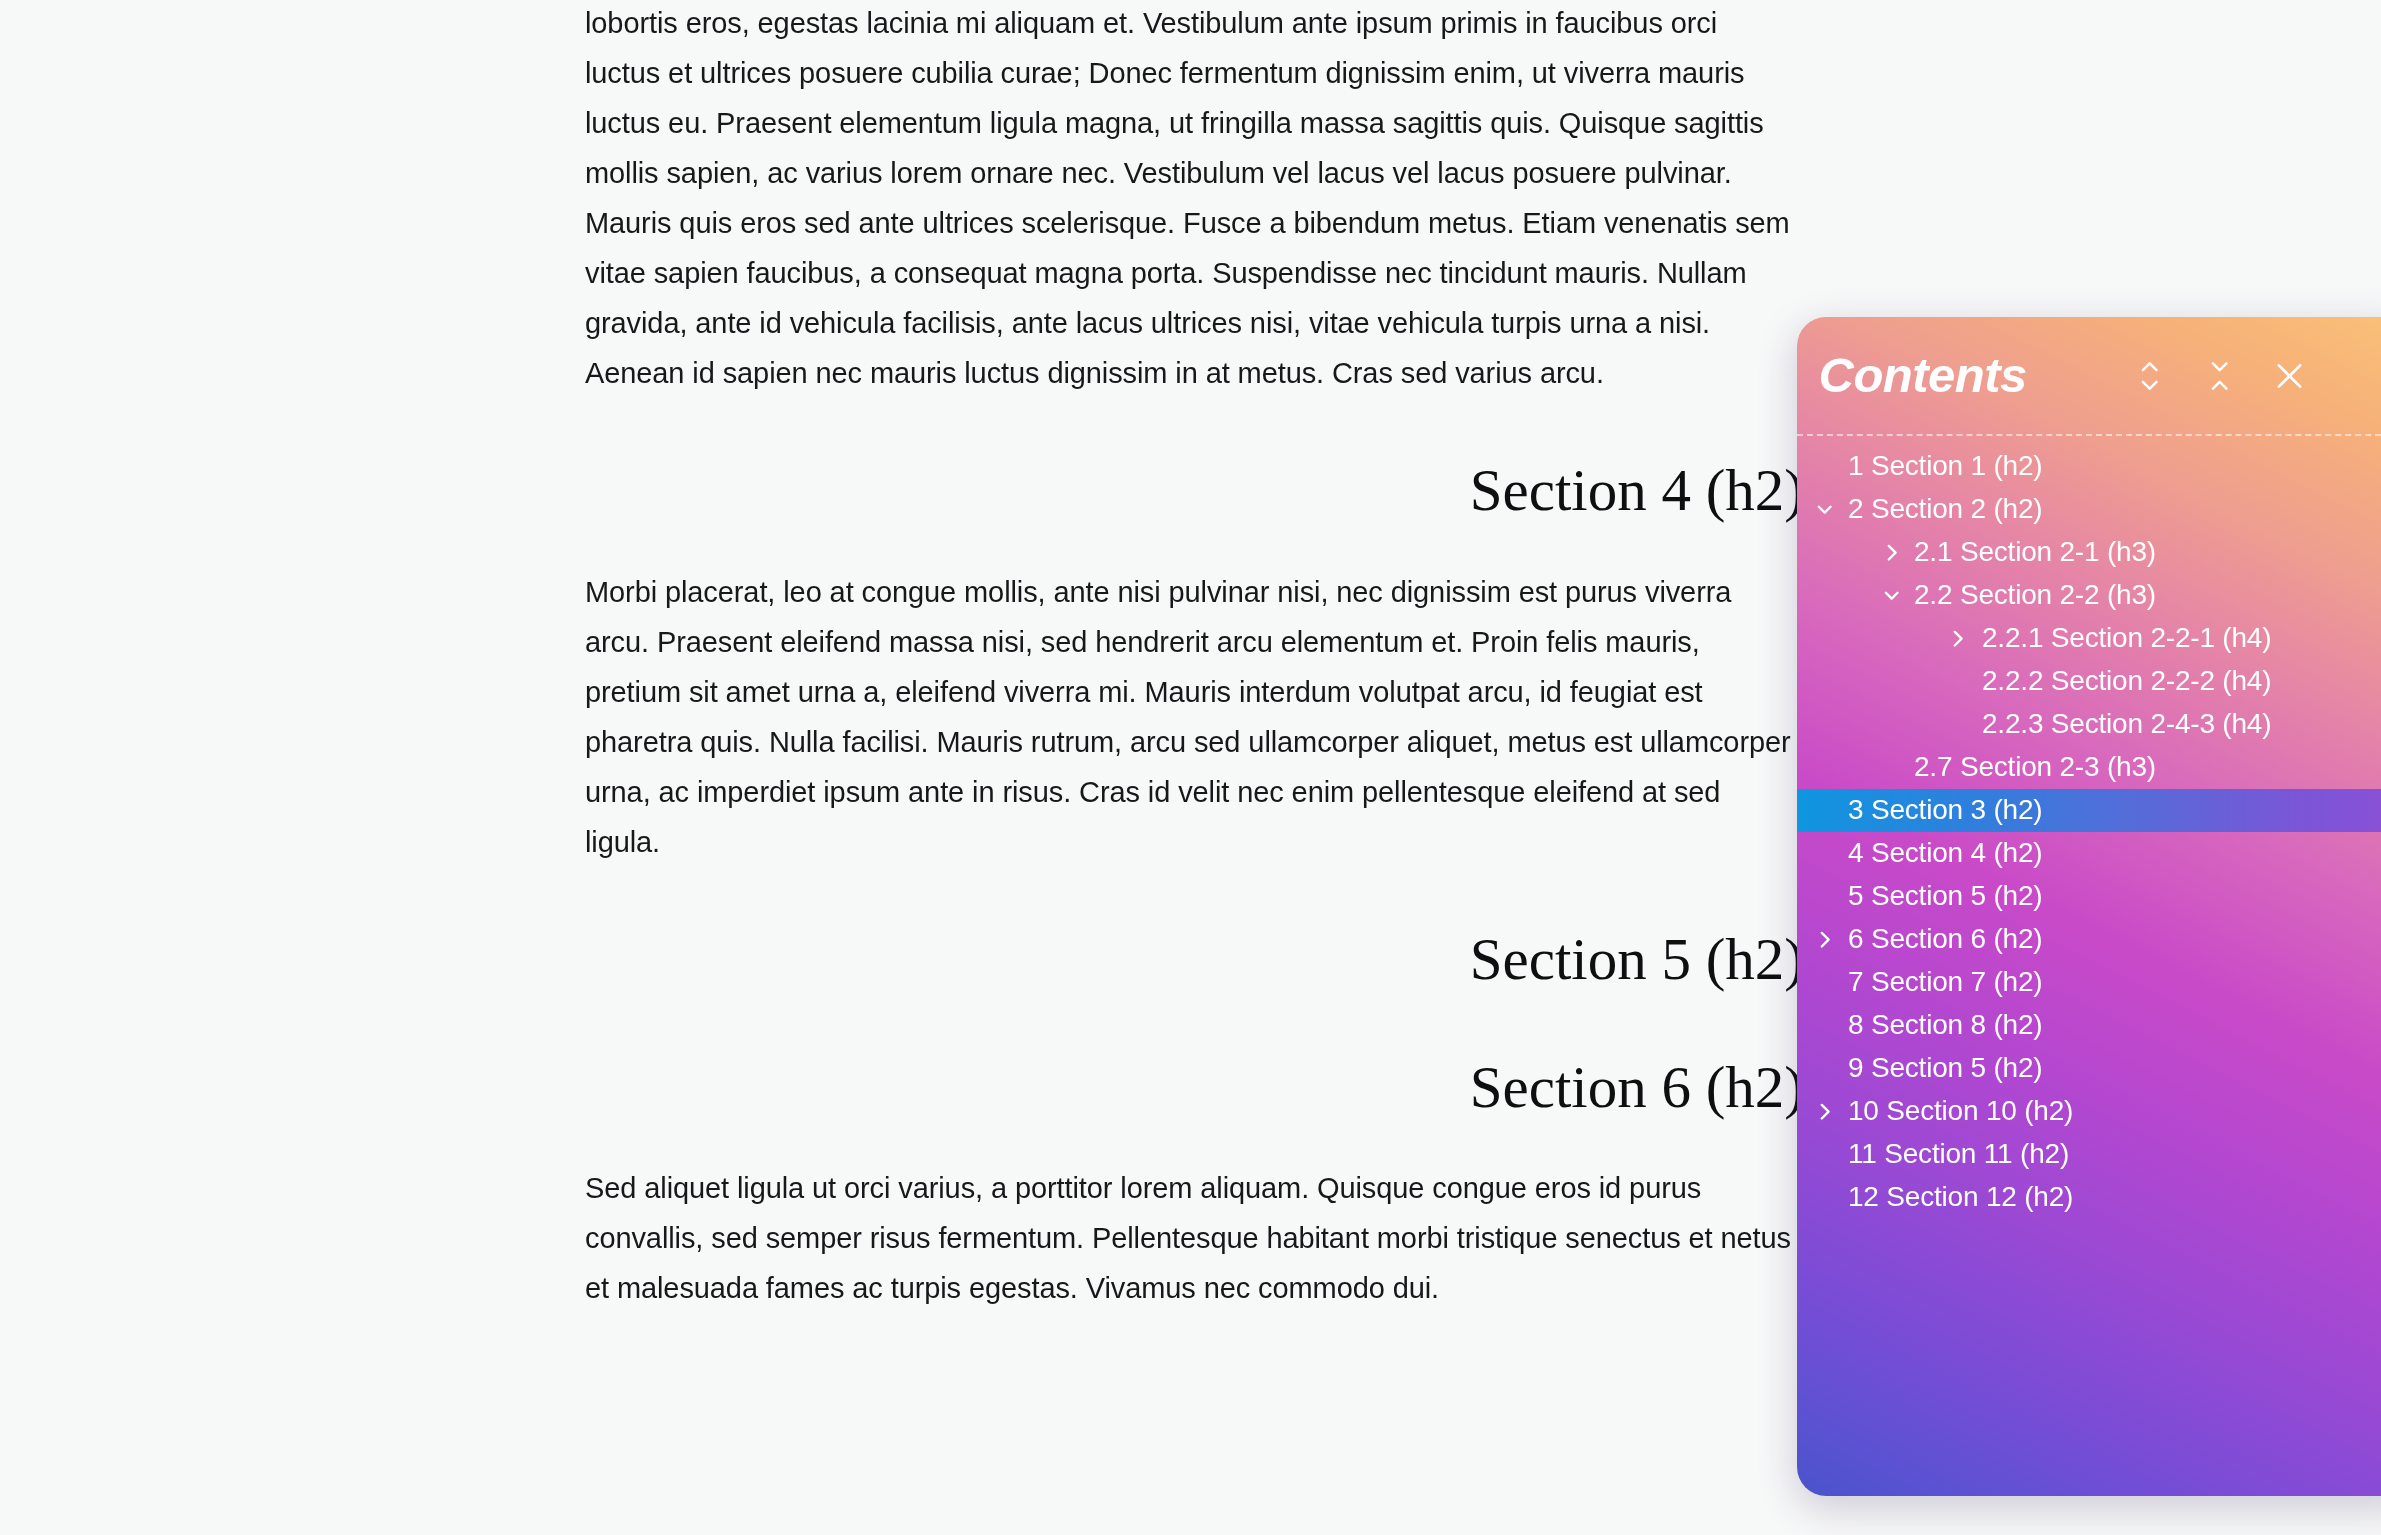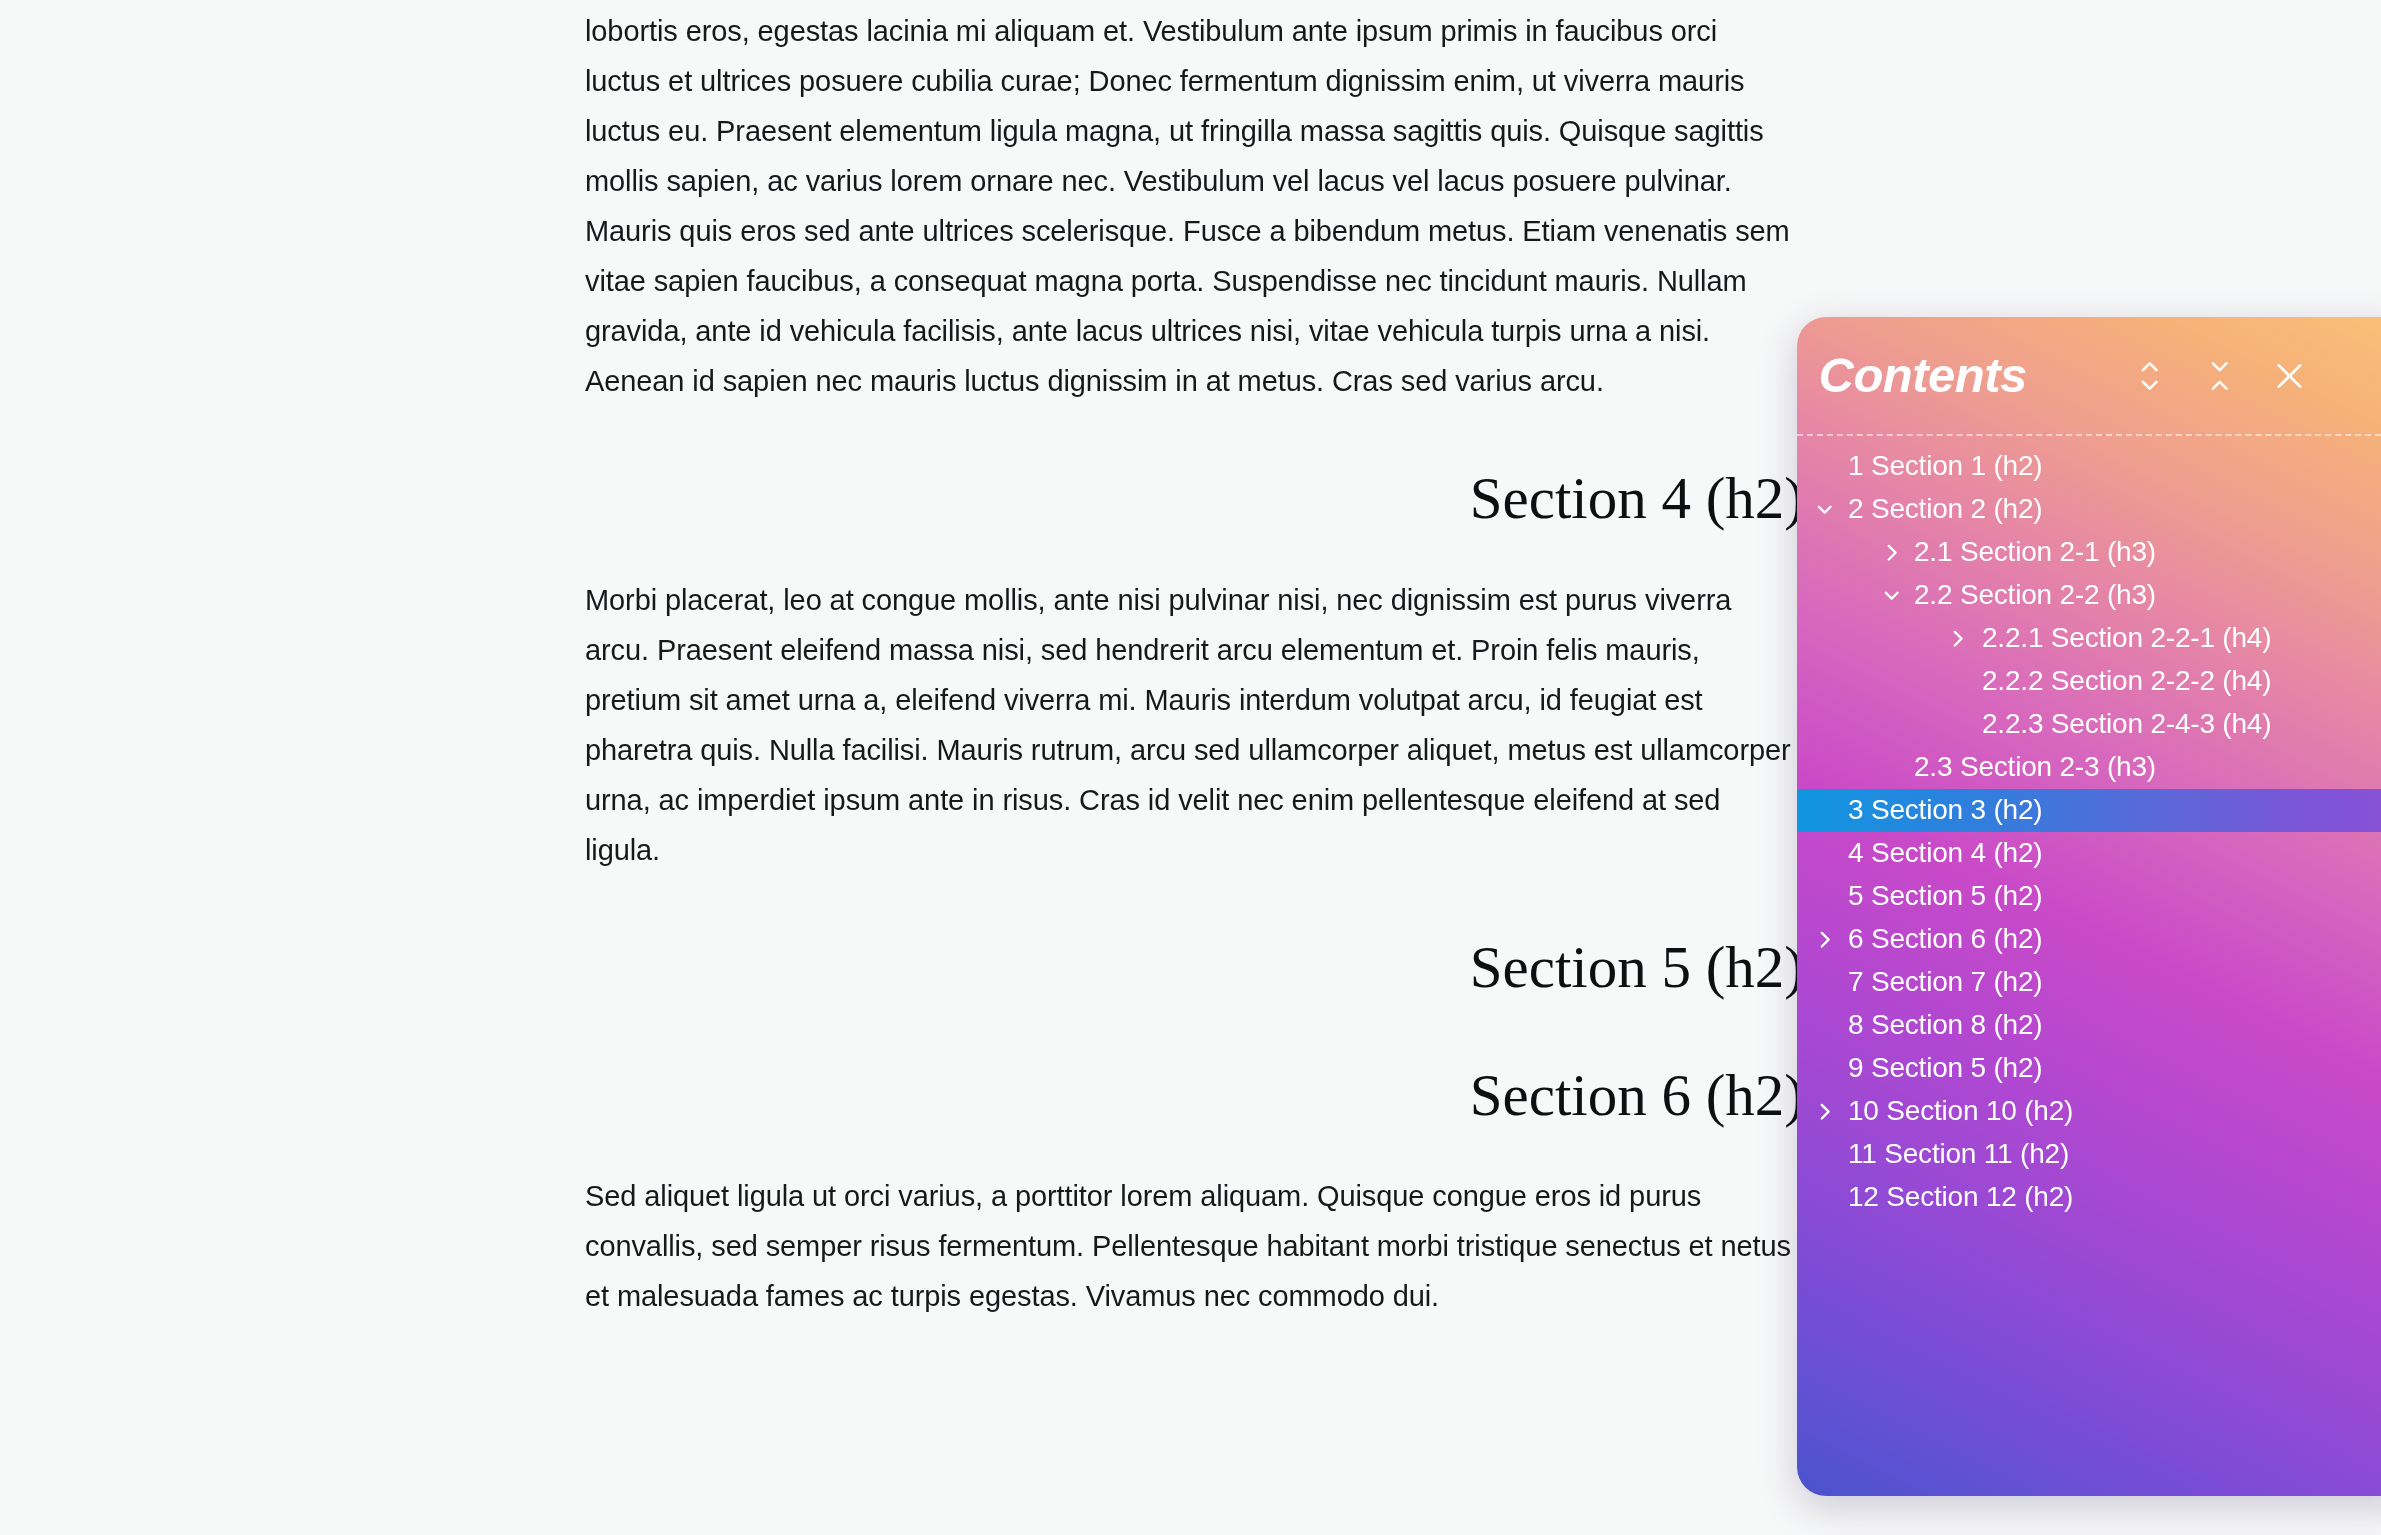--- a/index.html
+++ b/index.html
@@ -16,21 +16,21 @@
     font-family: "Liberation Sans", sans-serif;
     position: relative;
   }
 
   
   .doc-column {
     position: absolute;
     left: 585px;
     top: 0;
     width: 1219px;
-    padding-top: 8px;
+    padding-top: 0;
   }
 
   .doc-paragraph {
     font-family: "Liberation Sans", sans-serif;
     font-size: 29px;
     line-height: 50px;
     color: #16181a;
     letter-spacing: -0.1px;
     max-width: 1209px;
   }
@@ -286,21 +286,21 @@
           <span class="toc-label">2.2.2 Section 2-2-2 (h4)</span>
         </span>
       </li>
       <li class="toc-item" data-level="3">
         <span class="toc-row">
           <span class="toc-label">2.2.3 Section 2-4-3 (h4)</span>
         </span>
       </li>
       <li class="toc-item" data-level="2">
         <span class="toc-row">
-          <span class="toc-label">2.3 Section 2-3 (h3)</span>
+          <span class="toc-label">2.7 Section 2-3 (h3)</span>
         </span>
       </li>
       <li class="toc-item active" data-level="1">
         <span class="toc-row">
           <span class="toc-label">3 Section 3 (h2)</span>
         </span>
       </li>
       <li class="toc-item" data-level="1">
         <span class="toc-row">
           <span class="toc-label">4 Section 4 (h2)</span>

